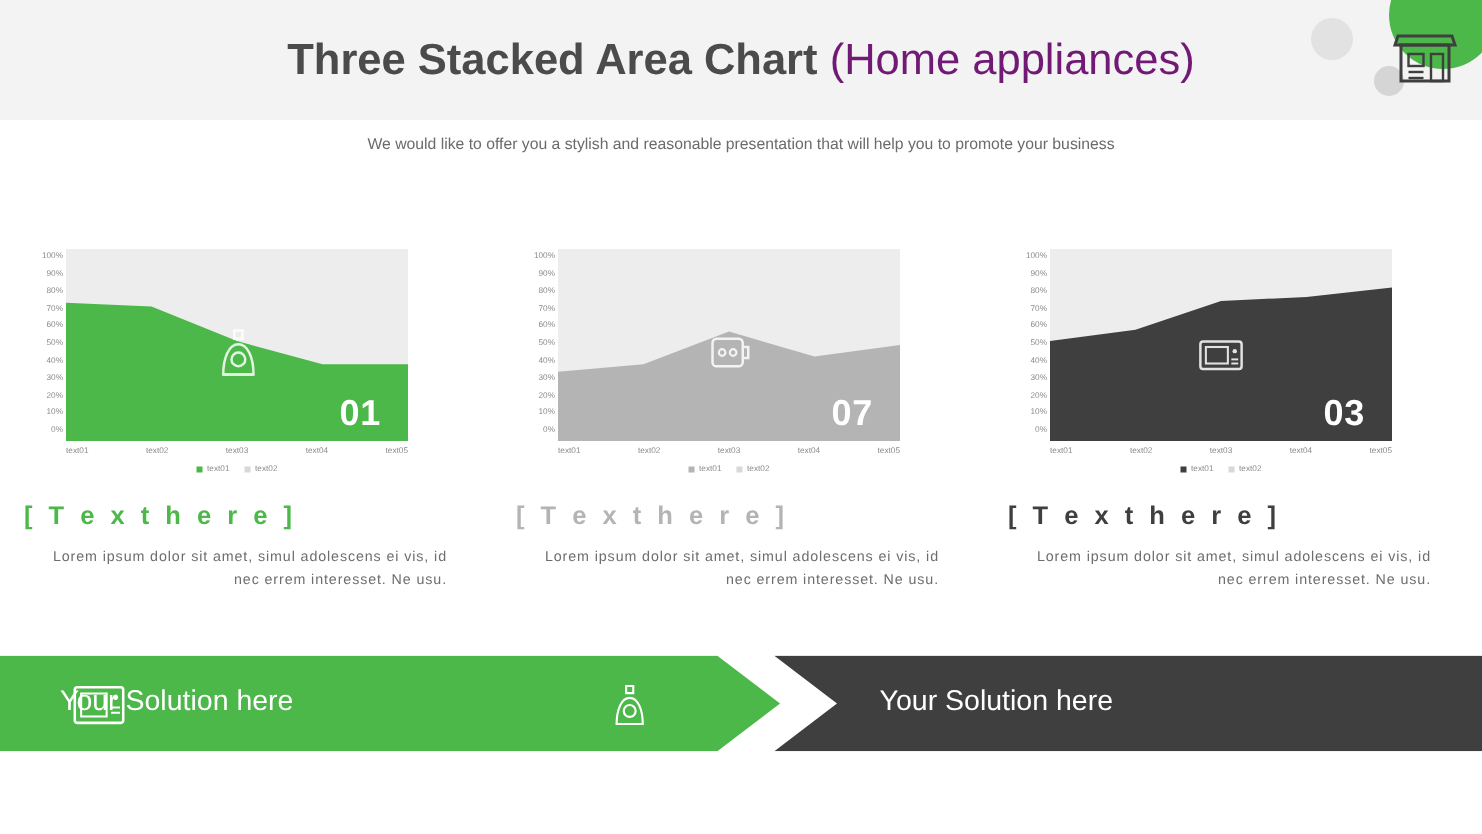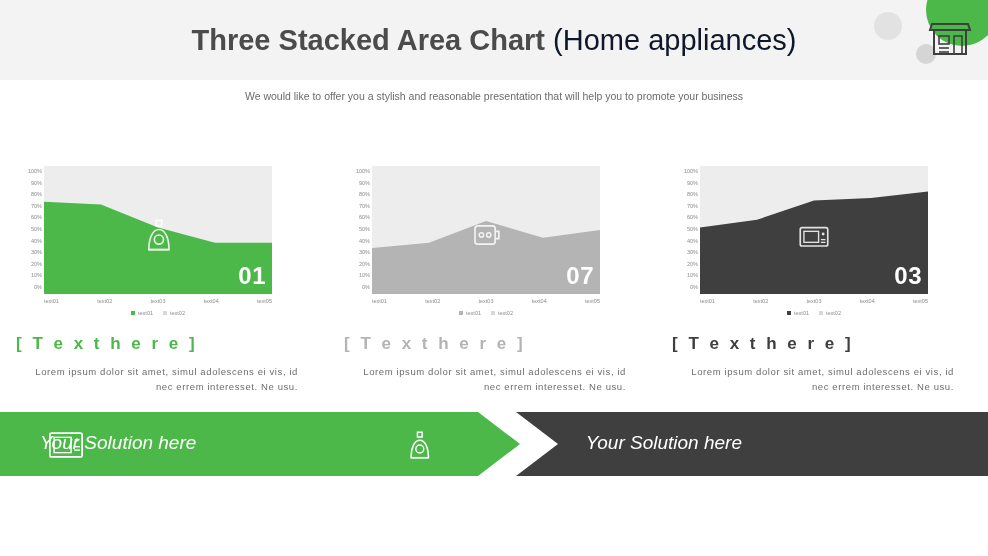--- a/index.html
+++ b/index.html
@@ -2,54 +2,54 @@
 <html><head>
 <meta charset="utf-8">
 <style>
   html,body{margin:0;padding:0;}
   body{width:988px;height:556px;background:#ffffff;font-family:"Liberation Sans",sans-serif;overflow:hidden;position:relative;}
 
   
   .header{position:absolute;left:0;top:0;width:988px;height:80px;background:#f3f3f3;}
   .header-title{position:absolute;left:0;top:22px;width:988px;text-align:center;font-size:29px;line-height:36px;}
   .title-strong{color:#4b4b4b;font-weight:bold;}
-  .title-light{color:#0f172a;font-weight:normal;}
+  .title-light{color:#701a75;font-weight:normal;}
   .header-deco{position:absolute;right:0;top:0;width:120px;height:80px;overflow:hidden;}
   .deco-circle-lg{position:absolute;right:-10px;top:-26px;width:72px;height:72px;border-radius:50%;background:#4cb849;}
   .deco-circle-md{position:absolute;right:86px;top:12px;width:28px;height:28px;border-radius:50%;background:#e2e2e2;}
   .deco-circle-sm{position:absolute;right:52px;top:44px;width:20px;height:20px;border-radius:50%;background:#d5d5d5;}
   .deco-shop{position:absolute;right:14px;top:14px;width:48px;height:48px;}
 
   
   .subtitle{position:absolute;left:0;top:90px;width:988px;text-align:center;font-size:10.5px;color:#6b6b6b;}
 
   
   .col{position:absolute;top:160px;width:300px;}
   .col1{left:16px;}
   .col2{left:344px;}
   .col3{left:672px;}
 
   .chart-wrap{position:relative;width:300px;height:150px;}
   .axis{position:absolute;left:0;top:6px;width:26px;height:128px;}
   .axis div{font-size:5.5px;color:#8b8b8b;line-height:11.6px;text-align:right;height:11.6px;}
   .plot{position:absolute;left:28px;top:6px;width:228px;height:128px;background:#ededed;overflow:hidden;}
   .plot svg{display:block;}
-  .idx{position:absolute;right:6px;bottom:4px;font-size:24px;font-weight:bold;color:#ffffff;letter-spacing:0.5px;}
+  .idx{position:absolute;right:18px;bottom:4px;font-size:24px;font-weight:bold;color:#ffffff;letter-spacing:0.5px;}
   .xaxis{position:absolute;left:28px;top:138px;width:228px;display:flex;justify-content:space-between;}
   .xaxis span{font-size:5.5px;color:#8b8b8b;}
   .legend{position:absolute;left:28px;top:150px;width:228px;display:flex;justify-content:center;gap:10px;align-items:center;}
   .legend span{font-size:5.5px;color:#8b8b8b;display:flex;align-items:center;gap:3px;}
   .lg-sw{display:inline-block;width:4px;height:4px;}
   .plot-icon{position:absolute;left:50%;top:54%;transform:translate(-50%,-50%);opacity:.85;}
 
   .col-head{margin-top:24px;text-align:left;font-size:17px;letter-spacing:3px;font-weight:bold;}
   .col-body{margin-top:10px;text-align:right;font-size:9.5px;line-height:15px;color:#6d6d6d;padding:0 18px;letter-spacing:.6px;}
 
   
-  .footer{position:absolute;left:0;top:412px;width:784px;height:64px;font-style:italic;}
+  .footer{position:absolute;left:0;top:437px;width:784px;height:64px;}
   .fb-left{position:absolute;left:0;top:0;width:520px;height:64px;background:#4cb849;clip-path:polygon(0 0,478px 0,520px 32px,478px 64px,0 64px);}
   .fb-right{position:absolute;left:494px;top:0;width:494px;height:64px;background:#3f3f3f;clip-path:polygon(22px 0,494px 0,494px 64px,22px 64px,64px 32px);}
   .fb-left-label{position:absolute;left:40px;top:20px;font-size:19px;color:#ffffff;}
   .fb-right-label{position:absolute;right:42px;top:20px;font-size:19px;color:#ffffff;}
   .fb-left-icon{position:absolute;left:400px;top:14px;width:38px;height:38px;}
   .fb-right-icon{position:absolute;left:45px;top:16px;width:42px;height:34px;}
   .footer-strip{position:absolute;left:0;top:501px;width:988px;height:55px;background:#ffffff;}
 </style>
 </head>
 <body>

